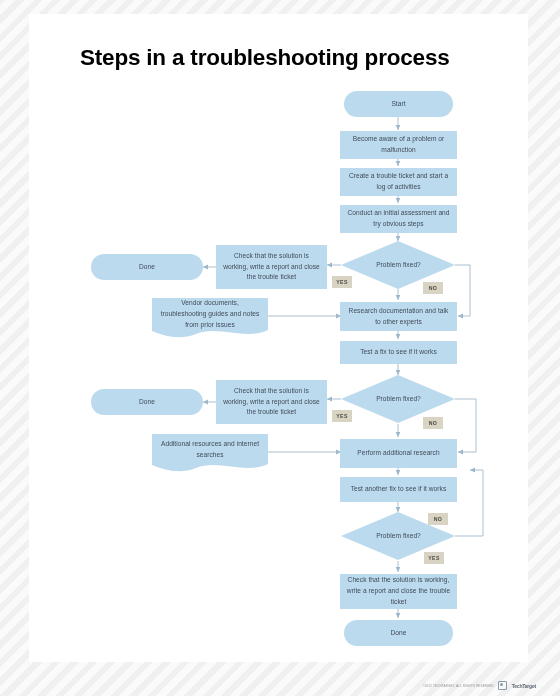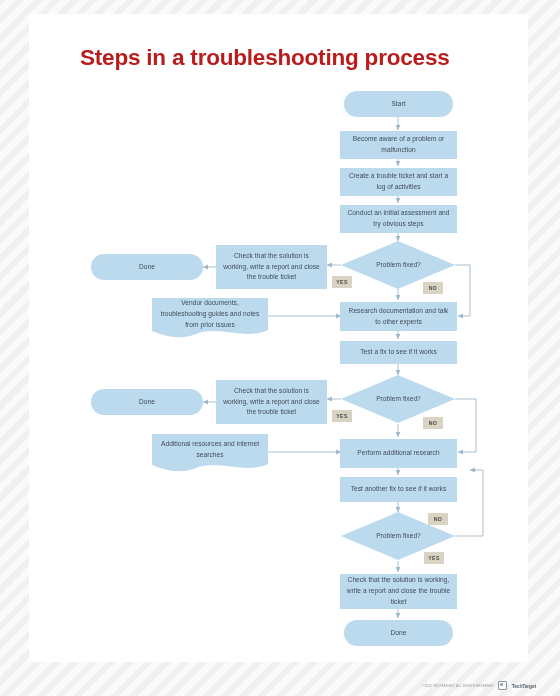--- a/index.html
+++ b/index.html
@@ -23,21 +23,21 @@
     position:absolute;
     left:29px;top:14px;
     width:499px;height:648px;
     background:#ffffff;
   }
   #title{
     position:absolute;
     left:80px;top:45px;
     font-size:22.5px;
     font-weight:bold;
-    color:#b91c1c;
+    color:#000000;
     letter-spacing:-0.2px;
     white-space:nowrap;
   }
   #flow{
     position:absolute;
     left:0;top:0;
     width:560px;height:696px;
   }
   .node{
     position:absolute;

